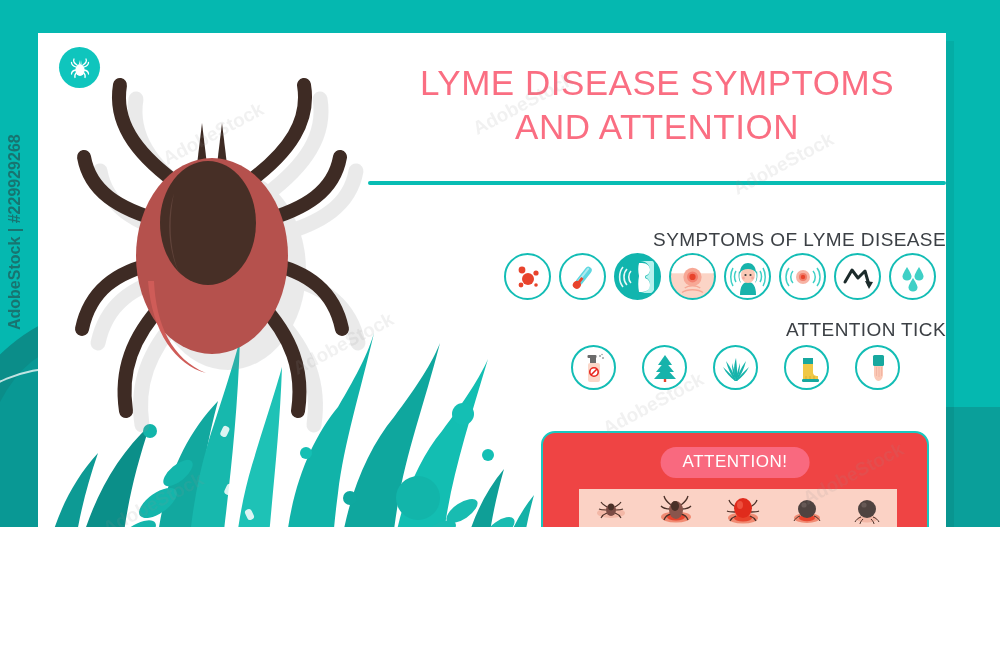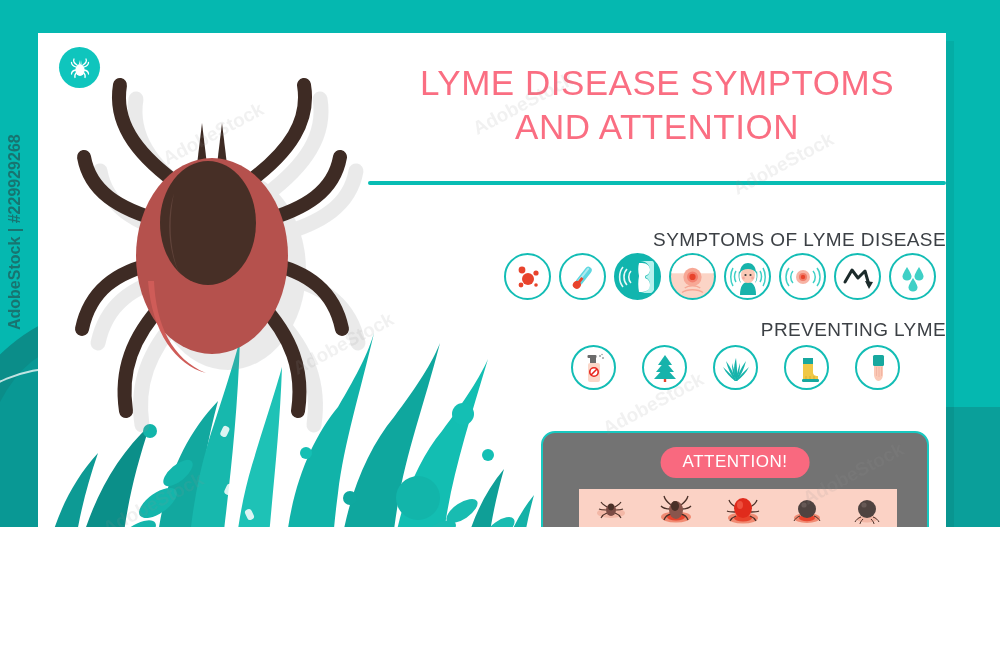--- a/index.html
+++ b/index.html
@@ -96,21 +96,21 @@
   }
   .icon-circle.filled { background: #11b5ae; border-color: #11b5ae; }
   .icon-circle.flesh { background: #fbd4c6; border-color: #13bdb5; }
   .prev-circle { width: 45px; height: 45px; }
 
   
   #attention-box {
     position: absolute; left: 503px; top: 398px;
     width: 388px; height: 182px;
     border: 2px solid #18c8c0; border-radius: 14px;
-    background: #737373;
+    background: #ef4444;
   }
   #attention-badge {
     position: absolute; left: 50%; transform: translateX(-50%);
     top: 14px;
     background: #f9697f; color: #fff;
     font-size: 17px; letter-spacing: .5px;
     padding: 5px 22px 6px; border-radius: 16px;
   }
   #skin-strip {
     position: absolute; left: 36px; top: 56px;
@@ -391,21 +391,21 @@
           <path d="M12 8 C15 13 16.5 15.5 16.5 17.5 C16.5 20 14.5 21.5 12 21.5
                    C9.5 21.5 7.5 20 7.5 17.5 C7.5 15.5 9 13 12 8 Z" fill="#3fd0c6"></path>
           <path d="M24 8 C27 13 28.5 15.5 28.5 17.5 C28.5 20 26.5 21.5 24 21.5
                    C21.5 21.5 19.5 20 19.5 17.5 C19.5 15.5 21 13 24 8 Z" fill="#3fd0c6"></path>
           <path d="M18 19 C21 24 22.5 26.5 22.5 28.5 C22.5 31 20.5 32.5 18 32.5
                    C15.5 32.5 13.5 31 13.5 28.5 C13.5 26.5 15 24 18 19 Z" fill="#3fd0c6"></path>
         </svg>
       </div>
     </div>
 
-    <div class="sec-head" id="prev-head">PREVENTING LYME</div>
+    <div class="sec-head" id="prev-head">ATTENTION TICK</div>
 
     <div class="icon-row" id="prevention-row">
 
       <div class="icon-circle prev-circle">
         <svg width="32" height="32" viewBox="0 0 32 32">
           <rect x="10" y="11" width="12" height="19" rx="2" fill="#fbd7c9"></rect>
           <rect x="12" y="5" width="6" height="6" fill="#6b6b6b"></rect>
           <rect x="9.5" y="3" width="9" height="3" rx="1" fill="#6b6b6b"></rect>
           <circle cx="16" cy="20" r="4.2" fill="#fff"></circle>
           <circle cx="16" cy="20" r="4.2" fill="none" stroke="#e8251c" stroke-width="1.6"></circle>

